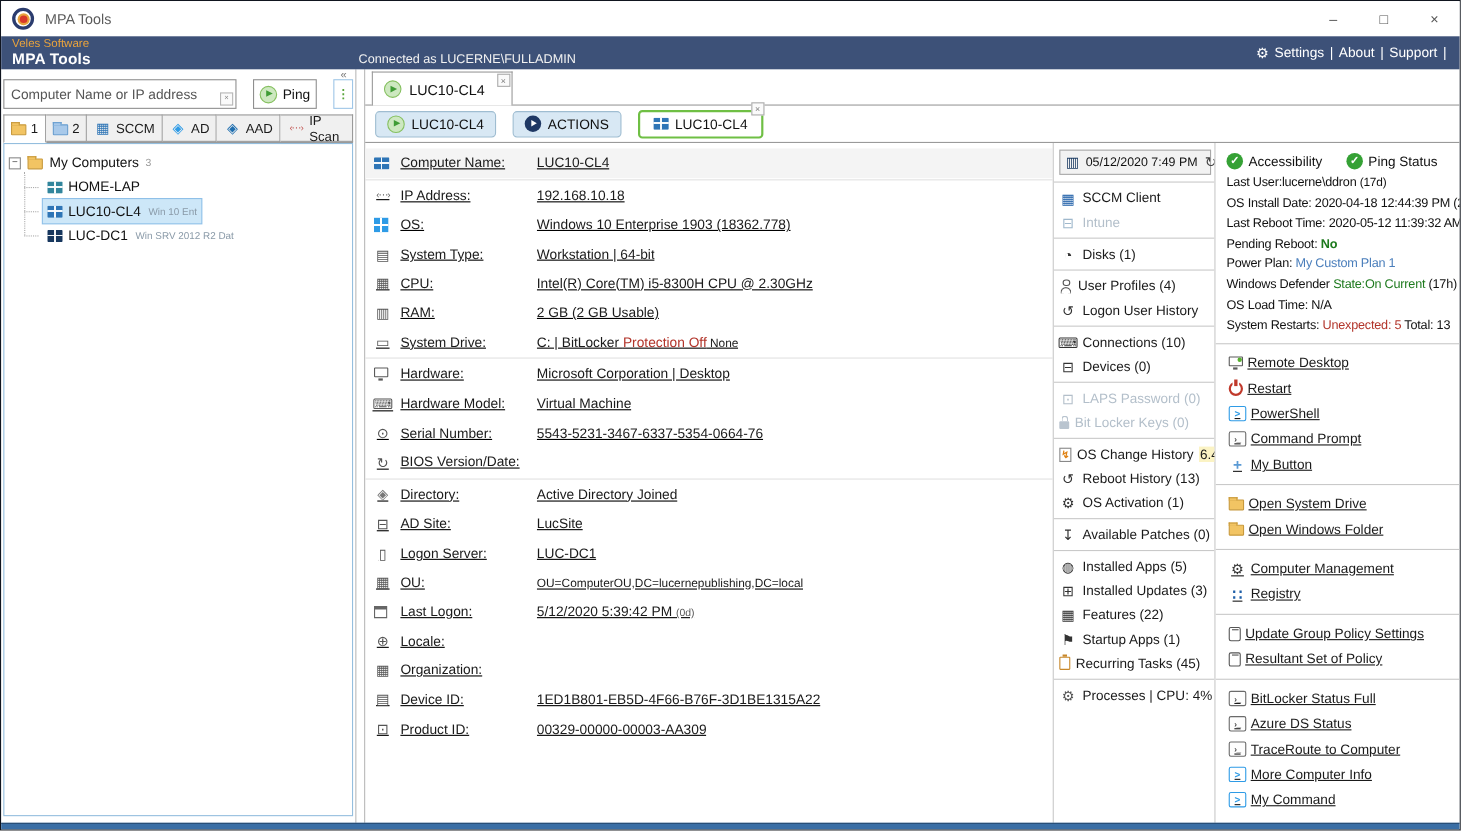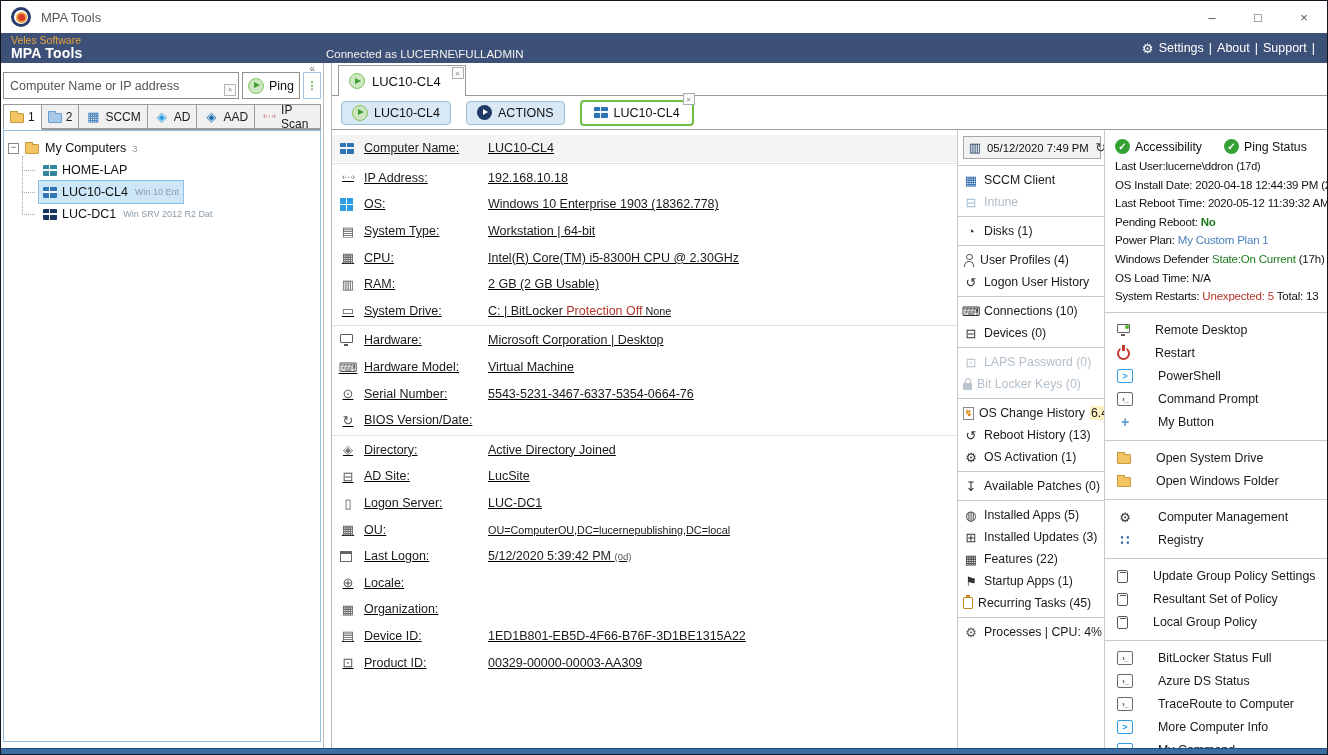--- a/index.html
+++ b/index.html
@@ -21,21 +21,21 @@
   .menu{margin-left:auto;display:flex;align-items:center;gap:5px;font-size:12.5px;color:#fff;}
   .menu .mi{margin-right:-2px;}
 
   
   .bodyrow{flex:1;display:flex;min-height:0;}
   .bottombar{height:5px;flex:0 0 auto;background:#3a6ea5;border-top:1px solid #274b73;}
 
   
   .left{width:322px;flex:0 0 auto;display:flex;flex-direction:column;position:relative;padding:0 2px;box-sizing:border-box;}
   .collapse{position:absolute;top:0px;right:8px;font-size:10px;color:#777;}
-  .search-row{margin-top:9px;display:flex;gap:3px;height:27px;flex:0 0 auto;}
+  .search-row{margin-top:9px;display:flex;gap:15px;height:27px;flex:0 0 auto;}
   .search-wrap{flex:1;position:relative;}
   .search-wrap input{width:100%;height:100%;box-sizing:border-box;border:1px solid #8f8f8f;font-family:"Liberation Sans",sans-serif;font-size:12.5px;padding:0 18px 0 6px;color:#333;outline:none;}
   .search-wrap input::placeholder{color:#555;}
   .search-clear{position:absolute;right:3px;bottom:3px;width:10px;height:10px;border:1px solid #b5b5b5;background:#fafafa;color:#888;font-size:7px;line-height:9px;text-align:center;}
   .ping-btn{width:58px;border:1px solid #8f8f8f;background:#fff;display:flex;align-items:center;justify-content:center;gap:5px;font-size:12.5px;color:#111;}
   .dots-btn{width:16px;border:1px solid #9fc6e7;background:#fff;display:flex;align-items:center;justify-content:center;color:#5aa53c;font-weight:bold;font-size:11px;}
   .side-tabs{display:flex;margin-top:5px;height:25px;border-bottom:1px solid #9a9a9a;flex:0 0 auto;}
   .side-tab{display:flex;align-items:center;gap:4px;padding:0 6px;font-size:12px;color:#1a1a1a;border:1px solid #9a9a9a;border-left:none;background:#f0f0f0;box-sizing:border-box;}
   .side-tab:first-child{border-left:1px solid #9a9a9a;}
   .side-tab.active{background:#fff;border-bottom-color:#fff;margin-bottom:-1px;height:26px;}
@@ -87,21 +87,21 @@
   .mid-item.disabled{color:#b3bfca;}
   .mid-sep{border-top:1px solid #c9c9c9;margin:3px -3px 3px -5px;}
   .badge{background:#fbf3c4;padding:0 1px;}
 
   
   .right-col{flex:1;padding:6px 0 0 10px;overflow:hidden;}
   .status-badges{display:flex;gap:22px;height:21px;align-items:center;font-size:12.3px;color:#111;}
   .sbadge{display:flex;align-items:center;gap:5px;}
   .status-line{line-height:18.6px;white-space:nowrap;font-size:11.5px;letter-spacing:-0.2px;color:#111;}
   .right-sep{border-top:1px solid #c9c9c9;margin:6px 0 6px -10px;}
-  .action-item{height:23px;display:flex;align-items:center;gap:25px;font-size:12.4px;color:#1a1a1a;white-space:nowrap;padding-left:2px;}
+  .action-item{height:23px;display:flex;align-items:center;gap:4px;font-size:12.4px;color:#1a1a1a;white-space:nowrap;padding-left:2px;text-decoration:underline;}
 
   
   .mi{display:inline-flex;align-items:center;justify-content:center;width:16px;height:15px;font-size:13px;line-height:15px;flex:0 0 auto;font-style:normal;}
   .mi.sm{font-size:9px;letter-spacing:-1px;}
   .mi.bold{font-weight:bold;font-size:14px;}
   .ic-play{width:16px;height:16px;border-radius:50%;background:#cde8c0;border:1px solid #86c060;position:relative;box-sizing:border-box;}
   .ic-play::after{content:"";position:absolute;left:5px;top:3.5px;border-left:6px solid #3f9c35;border-top:3.8px solid transparent;border-bottom:3.8px solid transparent;}
   .ic-actions{width:15px;height:15px;border-radius:50%;background:#1f3864;position:relative;}
   .ic-actions::after{content:"";position:absolute;left:5.5px;top:4px;border-left:5px solid #fff;border-top:3.5px solid transparent;border-bottom:3.5px solid transparent;}
   .ic-check{width:15px;height:15px;border-radius:50%;background:#35a135;color:#fff !important;font-size:10px;font-weight:bold;}
@@ -556,24 +556,20 @@
             </div>
             <div class="right-sep"></div>
             <div class="action-item">
               <span class="mi ic-scroll"></span>
               <span>Update Group Policy Settings</span>
             </div>
             <div class="action-item">
               <span class="mi ic-scroll"></span>
               <span>Resultant Set of Policy</span>
             </div>
-            <div class="action-item">
-              <span class="mi ic-scroll"></span>
-              <span>Local Group Policy</span>
-            </div>
             <div class="right-sep"></div>
             <div class="action-item">
               <span class="mi ic-cmd">›_</span>
               <span>BitLocker Status Full</span>
             </div>
             <div class="action-item">
               <span class="mi ic-cmd">›_</span>
               <span>Azure DS Status</span>
             </div>
             <div class="action-item">

